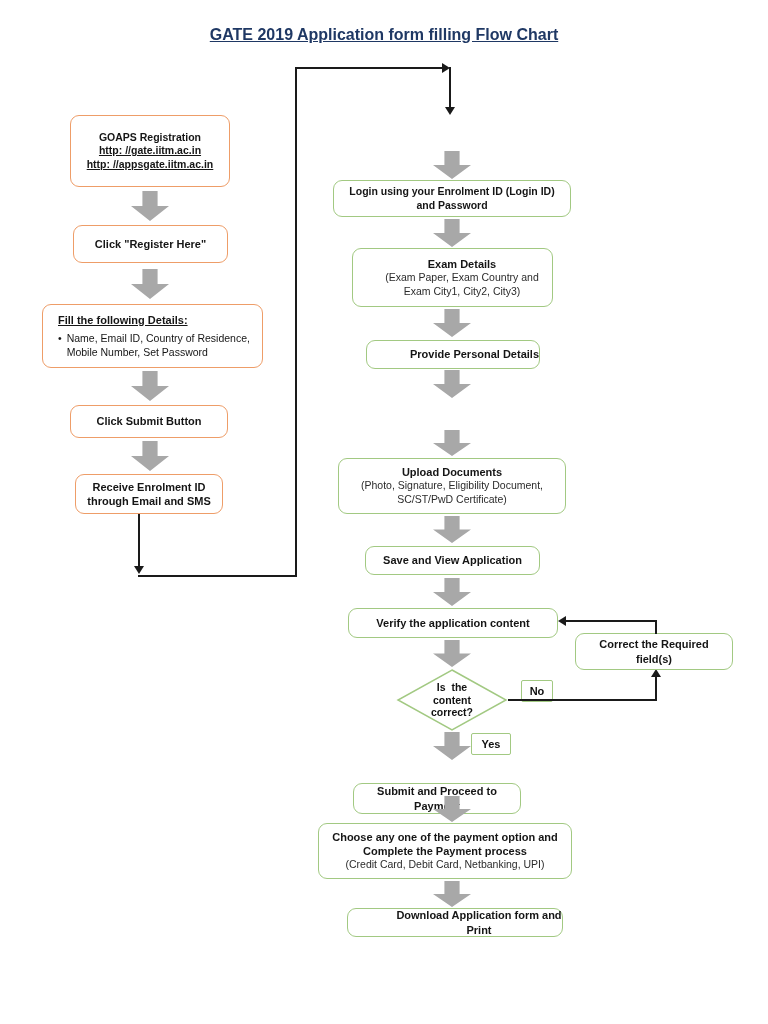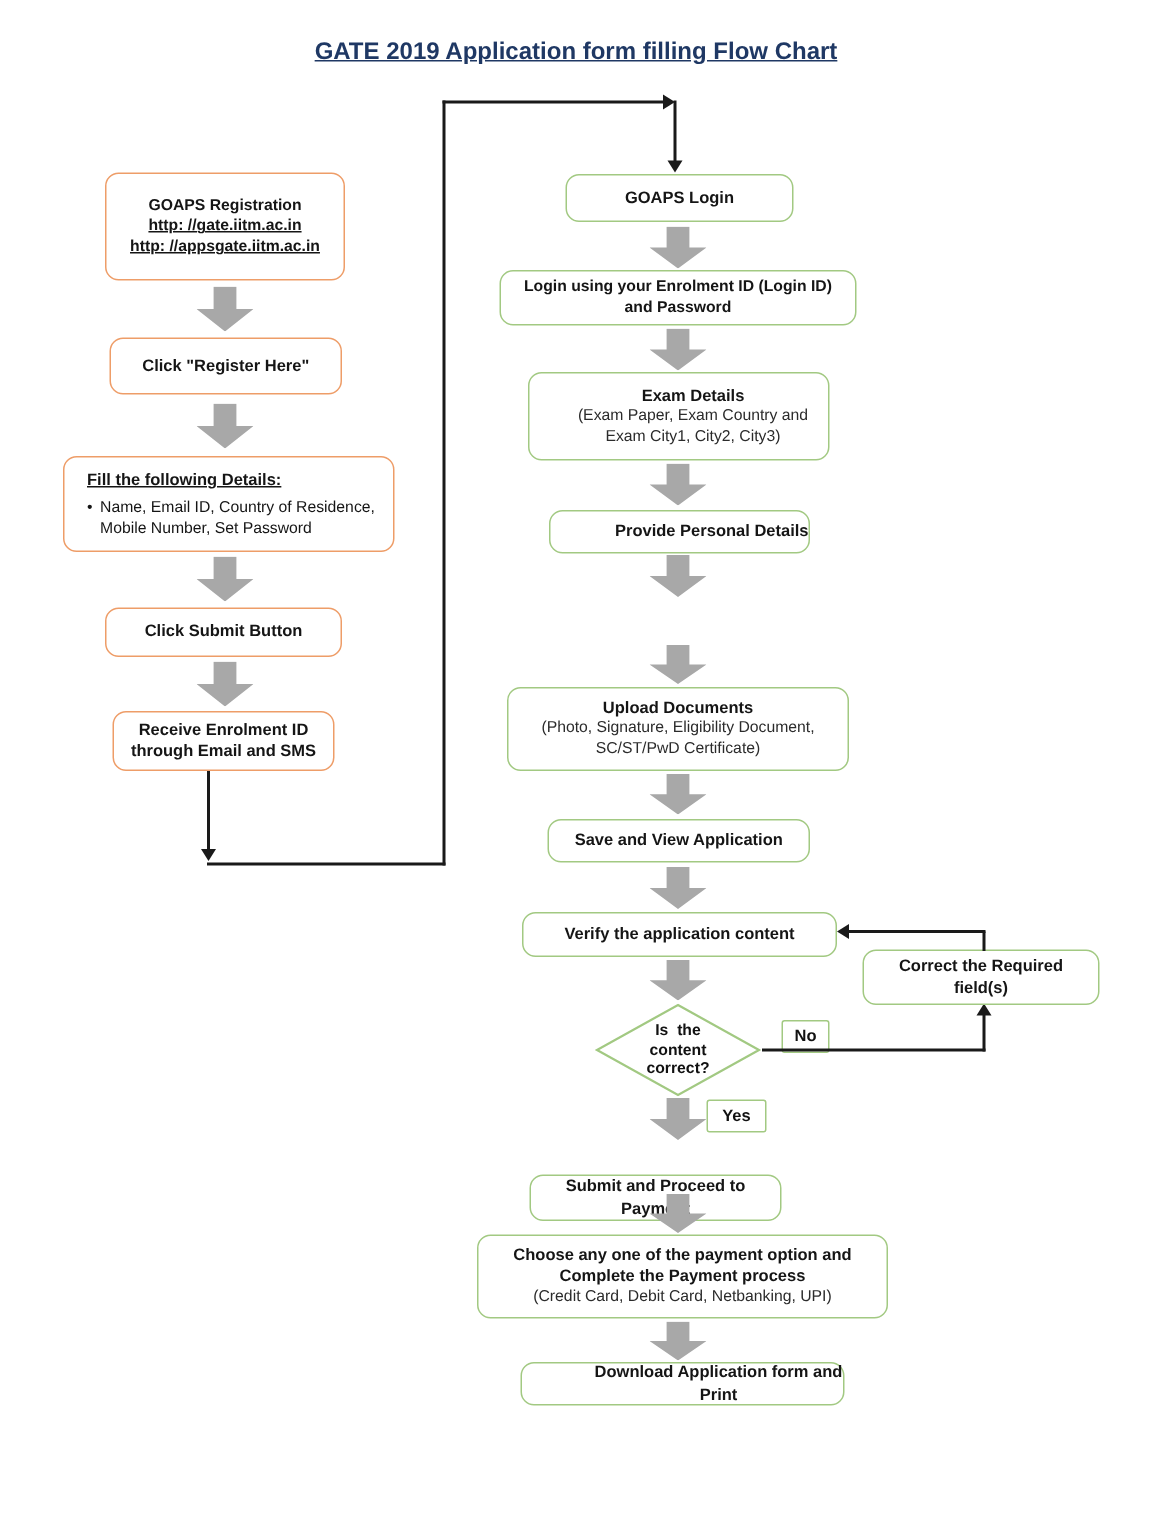--- a/index.html
+++ b/index.html
@@ -82,23 +82,20 @@
 
   <div class="vline" style="left:138px;top:514px;height:54px;"></div>
   <div class="ah ah-down" style="left:134px;top:566px;"></div>
   <div class="hline" style="left:138px;top:575px;width:159px;"></div>
   <div class="vline" style="left:295px;top:67px;height:510px;"></div>
   <div class="hline" style="left:295px;top:67px;width:149px;"></div>
   <div class="ah ah-right" style="left:442px;top:63px;"></div>
   <div class="vline" style="left:449px;top:67px;height:42px;"></div>
   <div class="ah ah-down" style="left:445px;top:107px;"></div>
 
-  <div class="box green" style="left:377px;top:116px;width:152px;height:32px;">
-    <div>GOAPS Login</div>
-  </div>
 
   <div class="block-arrow" style="left:433px;top:151px;width:38px;height:28px;"></div>
 
   <div class="box green" style="left:333px;top:180px;width:238px;height:37px;font-size:10.5px;">
     <div>Login using your Enrolment ID (Login ID)</div>
     <div>and Password</div>
   </div>
 
   <div class="block-arrow" style="left:433px;top:219px;width:38px;height:28px;"></div>
 
@@ -165,21 +162,21 @@
   <div class="tag" style="left:471px;top:733px;width:38px;height:20px;">
     <span>Yes</span>
   </div>
 
   <div class="box green" style="left:353px;top:783px;width:168px;height:31px;">
     <div>Submit and Proceed to Payment</div>
   </div>
 
   <div class="block-arrow" style="left:433px;top:796px;width:38px;height:26px;"></div>
 
-  <div class="box green" style="left:318px;top:823px;width:274px;height:56px;">
+  <div class="box green" style="left:318px;top:823px;width:254px;height:56px;">
     <div>Choose any one of the payment option and</div>
     <div>Complete the Payment process</div>
     <div class="sub">(Credit Card, Debit Card, Netbanking, UPI)</div>
   </div>
 
   <div class="block-arrow" style="left:433px;top:881px;width:38px;height:26px;"></div>
 
   <div class="box green" style="left:347px;top:908px;width:216px;height:29px;padding-left:48px;">
     <div>Download Application form and Print</div>
   </div>

